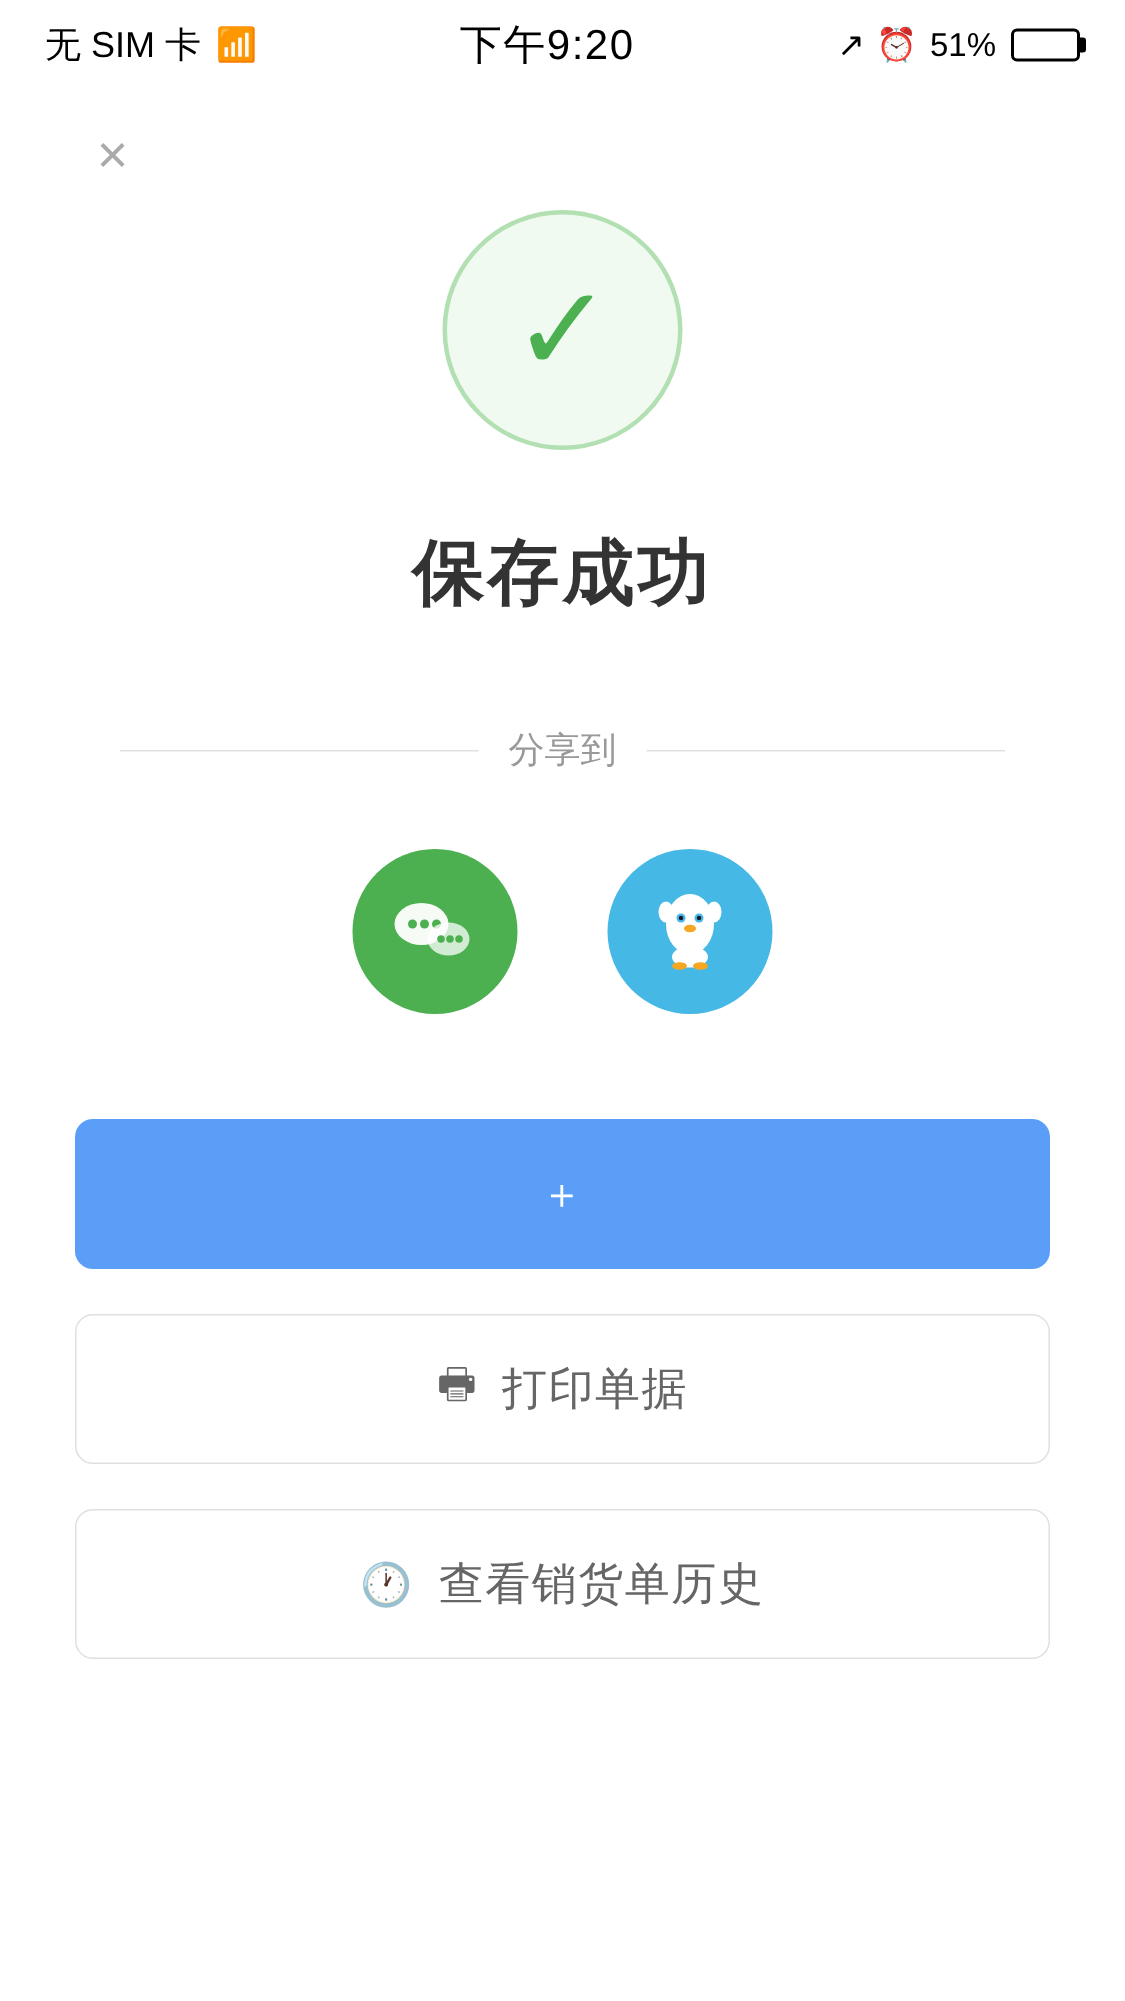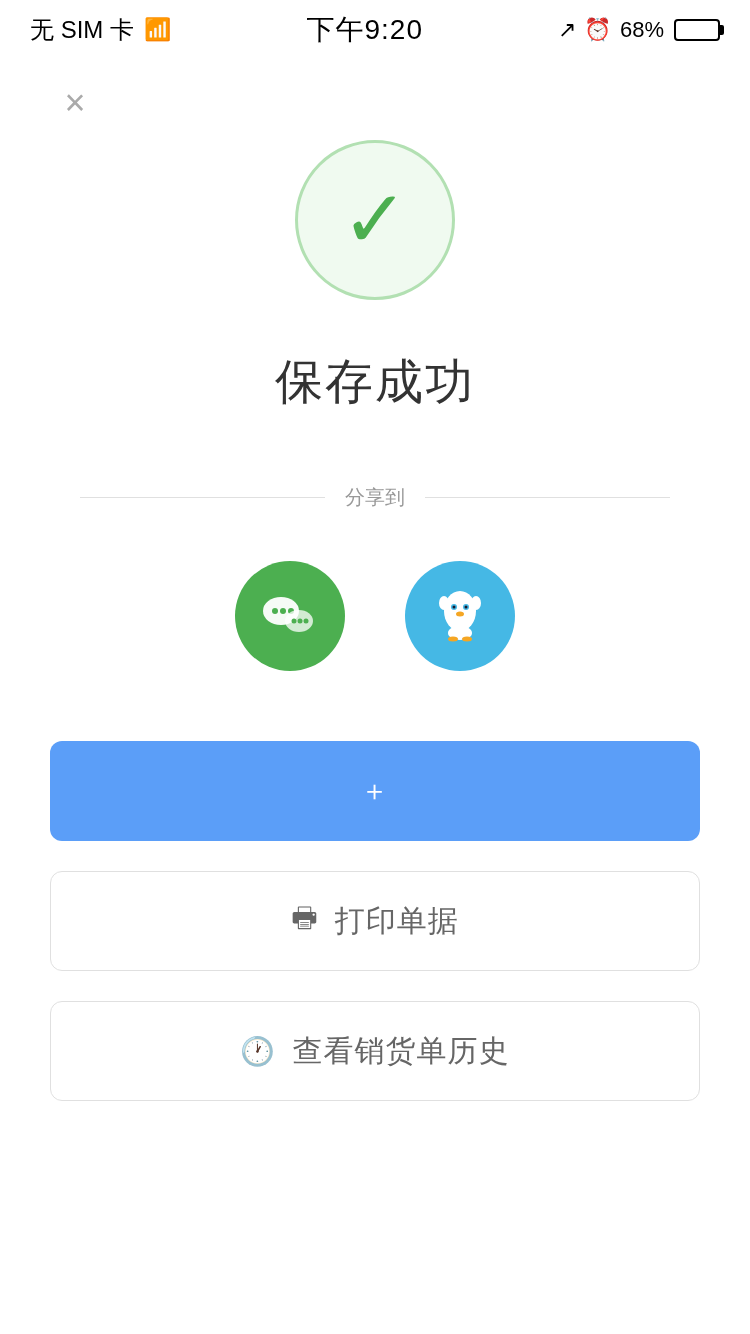--- a/index.html
+++ b/index.html
@@ -116,40 +116,40 @@
     .checkmark {
       font-size: 80px;
       color: #4caf50;
       line-height: 1;
     }
 
     
     .success-title {
       font-size: 48px;
       color: #333333;
-      font-weight: 400;
+      font-weight: 700;
       margin-bottom: 70px;
       letter-spacing: 2px;
     }
 
     
     .divider-row {
       width: 100%;
       display: flex;
       align-items: center;
       padding: 0 80px;
       margin-bottom: 50px;
     }
     .divider-line {
       flex: 1;
       height: 1px;
       background: #e0e0e0;
     }
     .divider-text {
-      font-size: 20px;
+      font-size: 24px;
       color: #999999;
       padding: 0 20px;
     }
 
     
     .share-icons {
       display: flex;
       gap: 60px;
       margin-bottom: 70px;
     }
@@ -226,21 +226,21 @@
 
 <div class="status-bar">
   <div class="status-left">
     <span>无 SIM 卡</span>
     <span class="wifi-icon">📶</span>
   </div>
   <div class="status-center">下午9:20</div>
   <div class="status-right">
     <span>↗</span>
     <span>⏰</span>
-    <span>68%</span>
+    <span>51%</span>
     <span class="battery-bar">
       <span class="battery-fill"></span>
     </span>
   </div>
 </div>
 
 <div class="close-btn">
   <span class="close-btn-x">×</span>
 </div>
 

